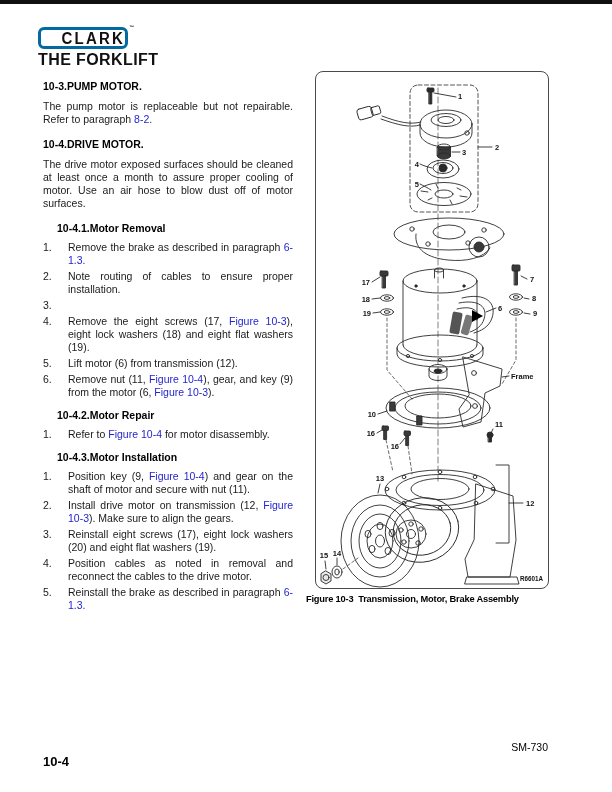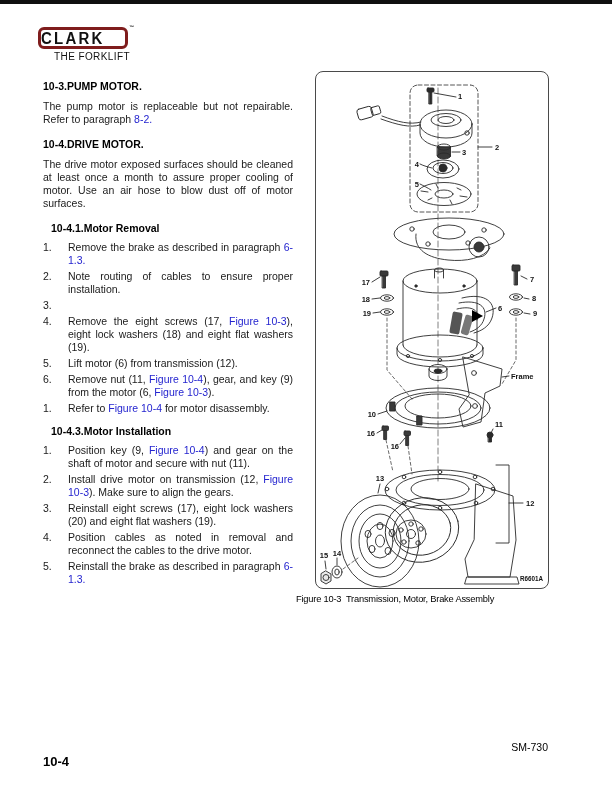--- a/index.html
+++ b/index.html
@@ -2,45 +2,45 @@
 <html><head>
 <meta charset="utf-8">
 <style>
   html,body{margin:0;padding:0;background:#888;}
   .page{position:relative;width:612px;height:792px;background:#ffffff;overflow:hidden;
         font-family:"Liberation Sans",sans-serif;color:#1a1a1a;}
   .top-edge{position:absolute;top:0;left:0;width:612px;height:4px;background:#101010;}
 
   
   .logo-wrap{position:absolute;left:38px;top:27px;}
-  .logo-box{width:84px;height:16px;border:3px solid #7f1d1d;border-radius:6px;
-            display:flex;align-items:center;justify-content:flex-start;background:#fff;}
+  .logo-box{width:84px;height:16px;border:3px solid #0369a1;border-radius:6px;
+            display:flex;align-items:center;justify-content:flex-end;background:#fff;}
   .logo-box span{font-size:15px;font-weight:900;letter-spacing:2.2px;color:#111;
                  transform:scaleY(1.05);}
   .tm{position:absolute;left:91px;top:-3px;font-size:5px;font-weight:bold;color:#111;}
-  .tagline{margin-top:2px;font-size:10px;font-weight:400;letter-spacing:0.4px;color:#111;margin-left:16px;}
+  .tagline{margin-top:2px;font-size:16px;font-weight:700;letter-spacing:0.4px;color:#111;}
 
   
   .text-col{position:absolute;left:43px;top:68px;width:250px;font-size:10.5px;line-height:13px;}
   .text-col h3{font-size:10.5px;line-height:13px;margin:12px 0 7px 0;color:#000;}
-  .text-col h4{font-size:10.5px;line-height:13px;margin:10px 0 6px 8px;color:#000;}
+  .text-col h4{font-size:10.5px;line-height:13px;margin:10px 0 6px 14px;color:#000;}
   .text-col p{margin:0 0 12px 0;text-align:justify;}
   .li{display:flex;margin:0 0 3px 0;}
   .li .num{flex:none;width:25px;}
   .li .li-text{flex:1;text-align:justify;}
   .xref{color:#2424cf;text-decoration:none;cursor:pointer;}
 
   
   .figure-box{position:absolute;left:315px;top:71px;width:232px;height:516px;
               border:1.5px solid #4a4a4a;border-radius:8px;background:#fff;}
   .figure-box svg{display:block;width:100%;height:100%;}
   .diagram-label{font-family:"Liberation Sans",sans-serif;font-size:7.5px;font-weight:700;fill:#111;}
   .ref-code{font-family:"Liberation Sans",sans-serif;font-size:6.3px;font-weight:700;fill:#111;}
-  .figure-caption{position:absolute;left:296px;top:594px;width:240px;
-                  font-size:9.3px;font-weight:normal;letter-spacing:-0.2px;white-space:pre;color:#000;}
+  .figure-caption{position:absolute;left:306px;top:594px;width:240px;
+                  font-size:9.3px;font-weight:bold;letter-spacing:-0.2px;white-space:pre;color:#000;}
 
   
   .footer-left{position:absolute;left:43px;top:754px;font-size:13px;font-weight:bold;color:#000;}
   .footer-right{position:absolute;right:64px;top:741px;font-size:10.5px;font-weight:normal;color:#000;}
 </style>
 </head>
 <body>
 
 <div class="page">
   <div class="top-edge"></div>
@@ -86,20 +86,21 @@
         <span class="num">5.</span>
         <div class="li-text"><span>Lift motor (6) from transmission (12).</span></div>
       </div>
       <div class="li">
         <span class="num">6.</span>
         <div class="li-text"><span>Remove nut (11, </span><a class="xref">Figure 10-4</a><span>), gear, and key (9) from the motor (6, </span><a class="xref">Figure 10-3</a><span>).</span></div>
       </div>
     </section>
 
     <section>
+      <h4>10-4.2.Motor Repair</h4>
       <div class="li">
         <span class="num">1.</span>
         <div class="li-text"><span>Refer to </span><a class="xref">Figure 10-4</a><span> for motor disassembly.</span></div>
       </div>
     </section>
 
     <section>
       <h4>10-4.3.Motor Installation</h4>
       <div class="li">
         <span class="num">1.</span>

